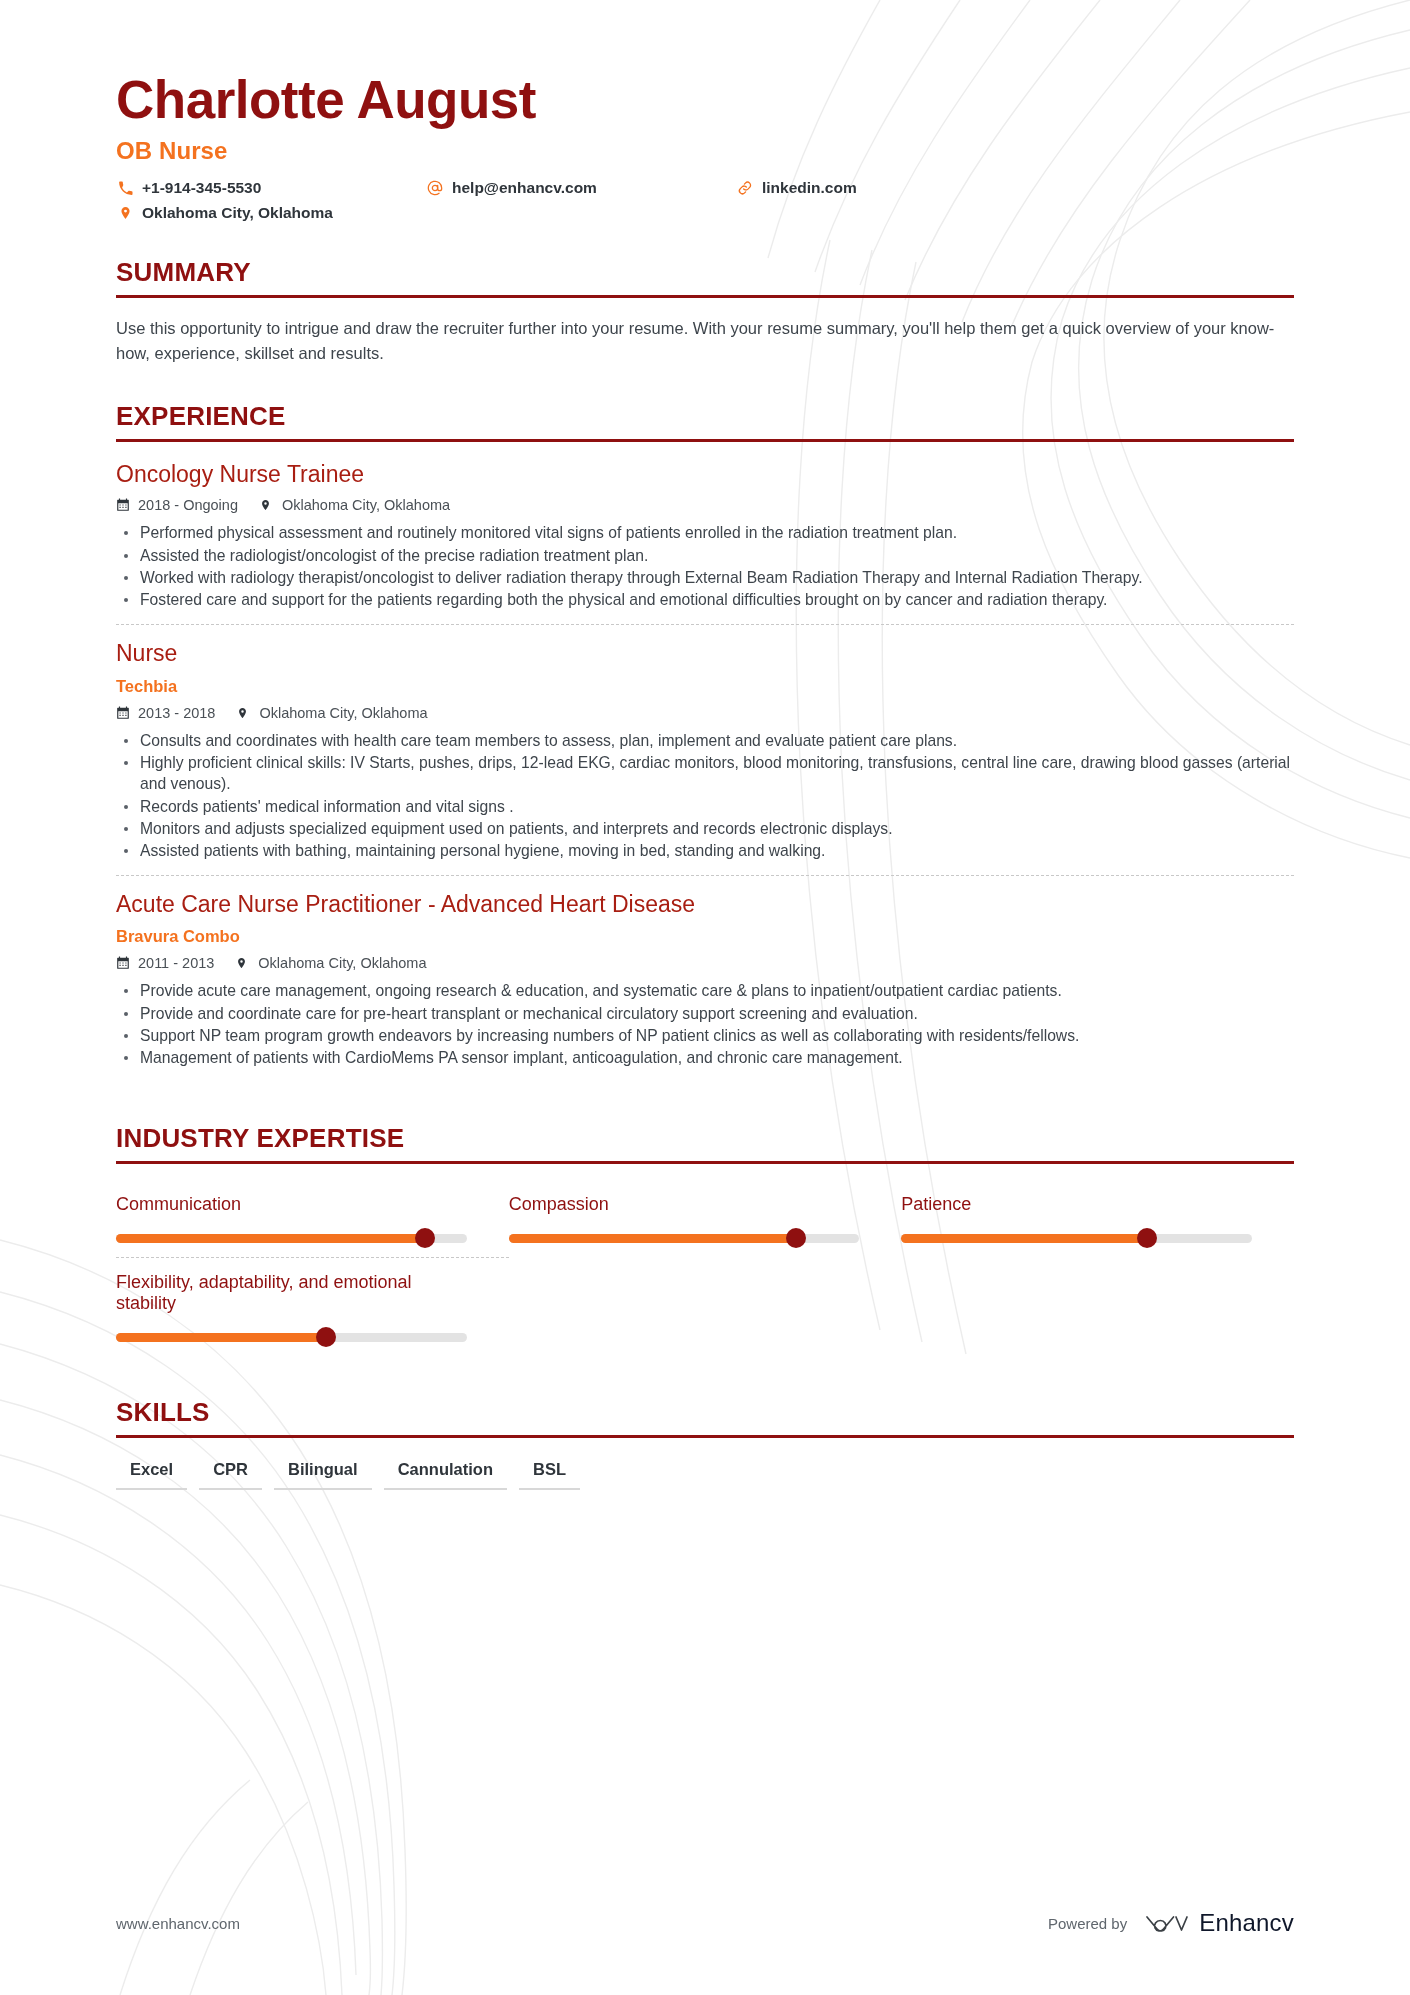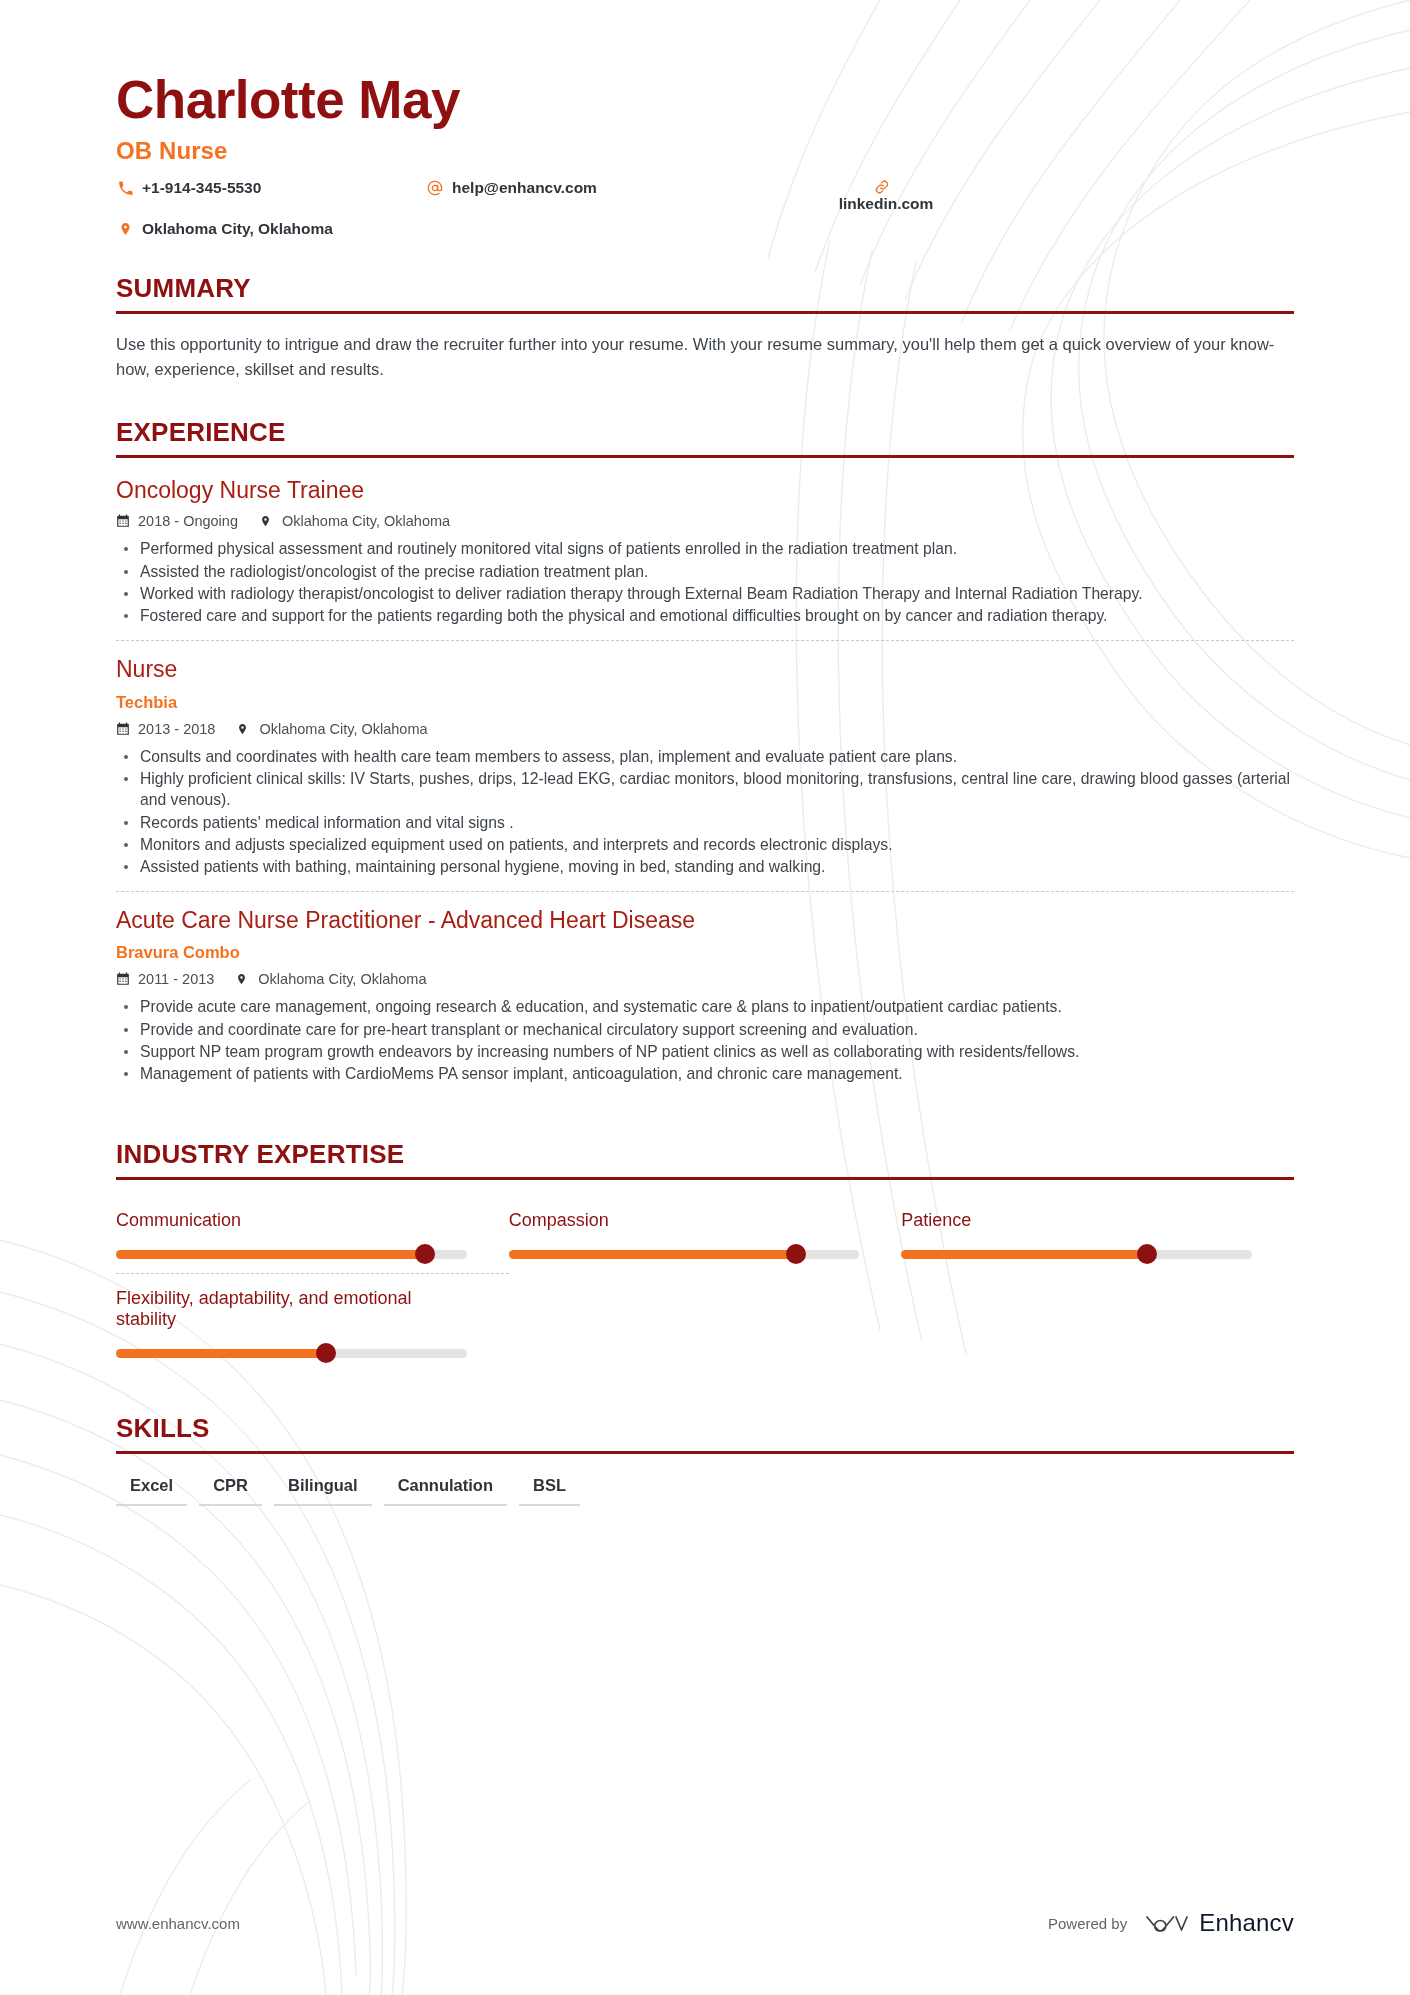--- a/index.html
+++ b/index.html
@@ -66,21 +66,21 @@
   .contact-item {
     display: flex;
     align-items: center;
     font-size: 15.5px;
     font-weight: 700;
     color: #2f353b;
     white-space: nowrap;
   }
   .c-phone  { width: 310px; }
   .c-email  { width: 310px; }
-  .c-link   { width: 300px; flex-direction: column; }
+  .c-link   { width: 300px; }
   .c-loc    { width: 310px; }
 
   .ci {
     display: inline-flex;
     align-items: center;
     justify-content: center;
     width: 18px;
     margin-right: 8px;
     color: #F4721F;
   }
@@ -283,21 +283,21 @@
     <path d="M0 1515 C100 1540 198 1598 258 1692 C318 1786 338 1896 342 1995"></path>
     <path d="M0 1585 C95 1608 188 1662 246 1752 C304 1842 322 1944 326 1995"></path>
     <path d="M120 1995 C150 1900 190 1830 250 1780"></path>
     <path d="M190 1995 C218 1912 254 1848 308 1802"></path>
   </g>
 </svg>
 
 <div class="page">
 
   <header>
-    <h1 class="name">Charlotte May</h1>
+    <h1 class="name">Charlotte August</h1>
     <div class="job-title">OB Nurse</div>
 
     <div class="contacts">
       <div class="contact-row">
         <div class="contact-item c-phone">
           <span class="ci">
             <svg width="15" height="15" viewBox="0 0 24 24" fill="currentColor">
               <path d="M6.6 10.8c1.7 3.3 4.3 5.9 7.6 7.6l2.5-2.5c.3-.3.8-.4 1.2-.3 1.3.4 2.7.7 4.1.7.7 0 1.2.5 1.2 1.2V21c0 .7-.5 1.2-1.2 1.2C10.9 22.2 1.8 13.1 1.8 2c0-.7.5-1.2 1.2-1.2h3.5c.7 0 1.2.5 1.2 1.2 0 1.4.2 2.8.7 4.1.1.4 0 .9-.3 1.2L6.6 10.8z"></path>
             </svg>
           </span>

